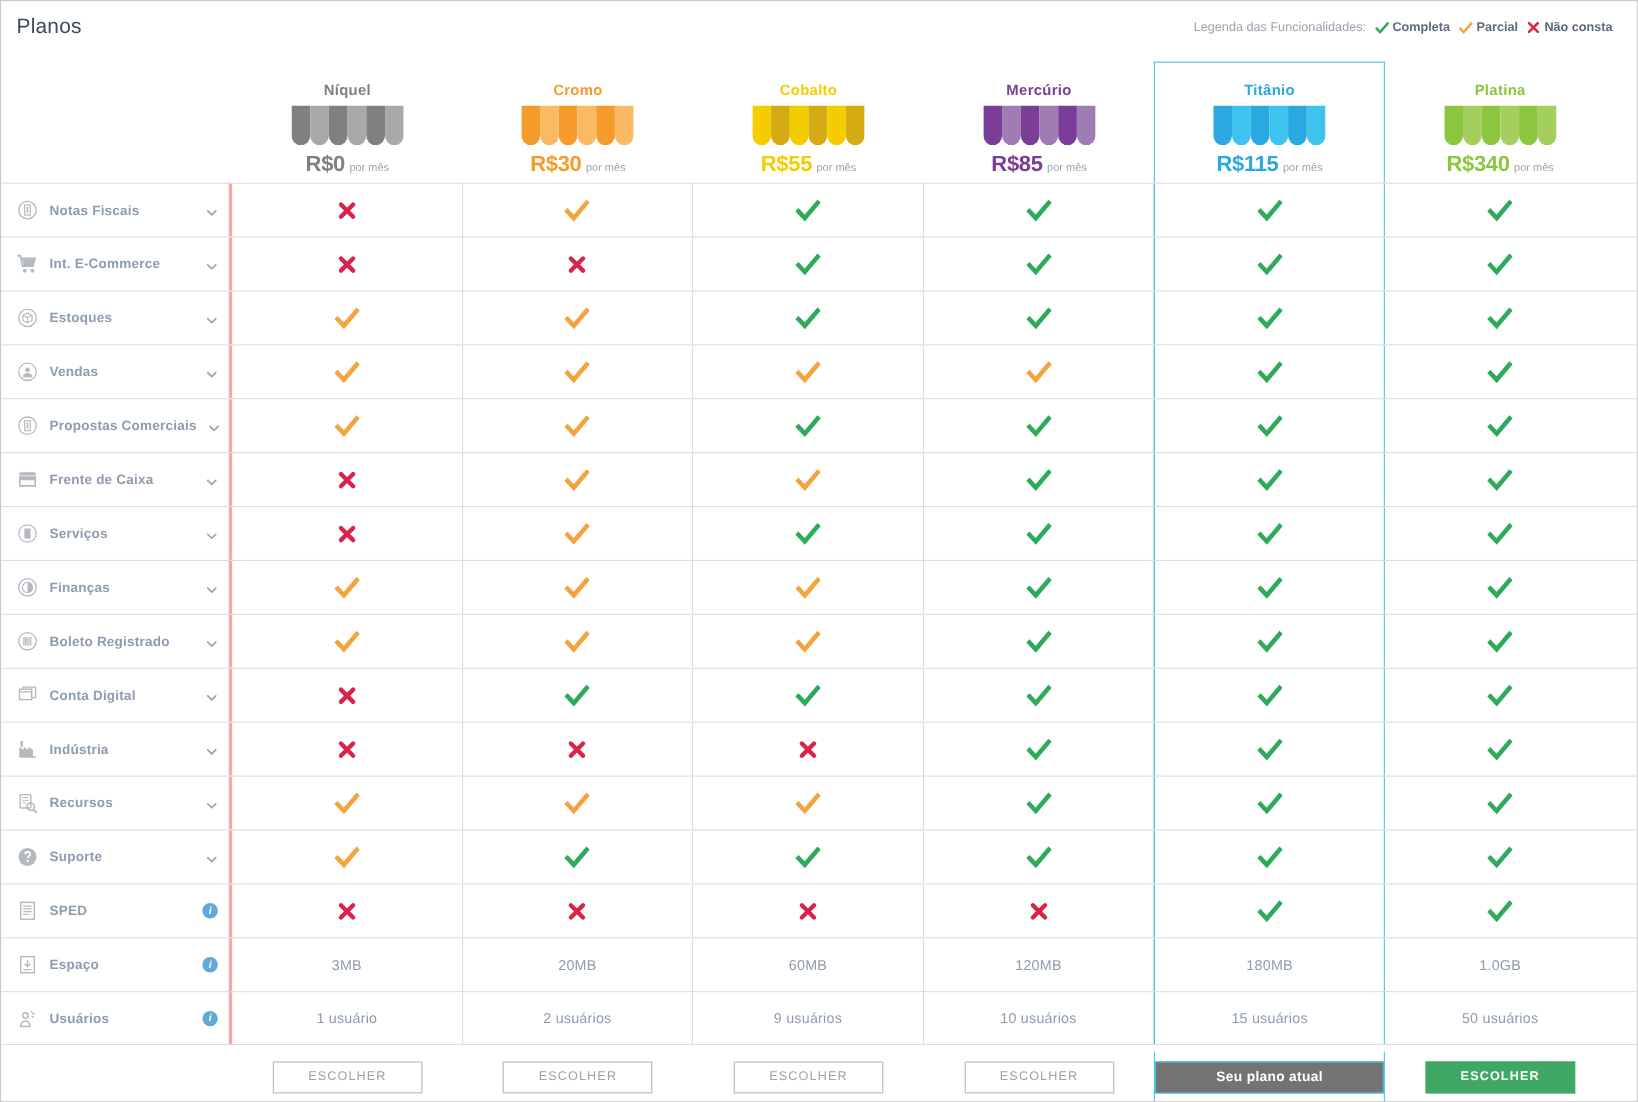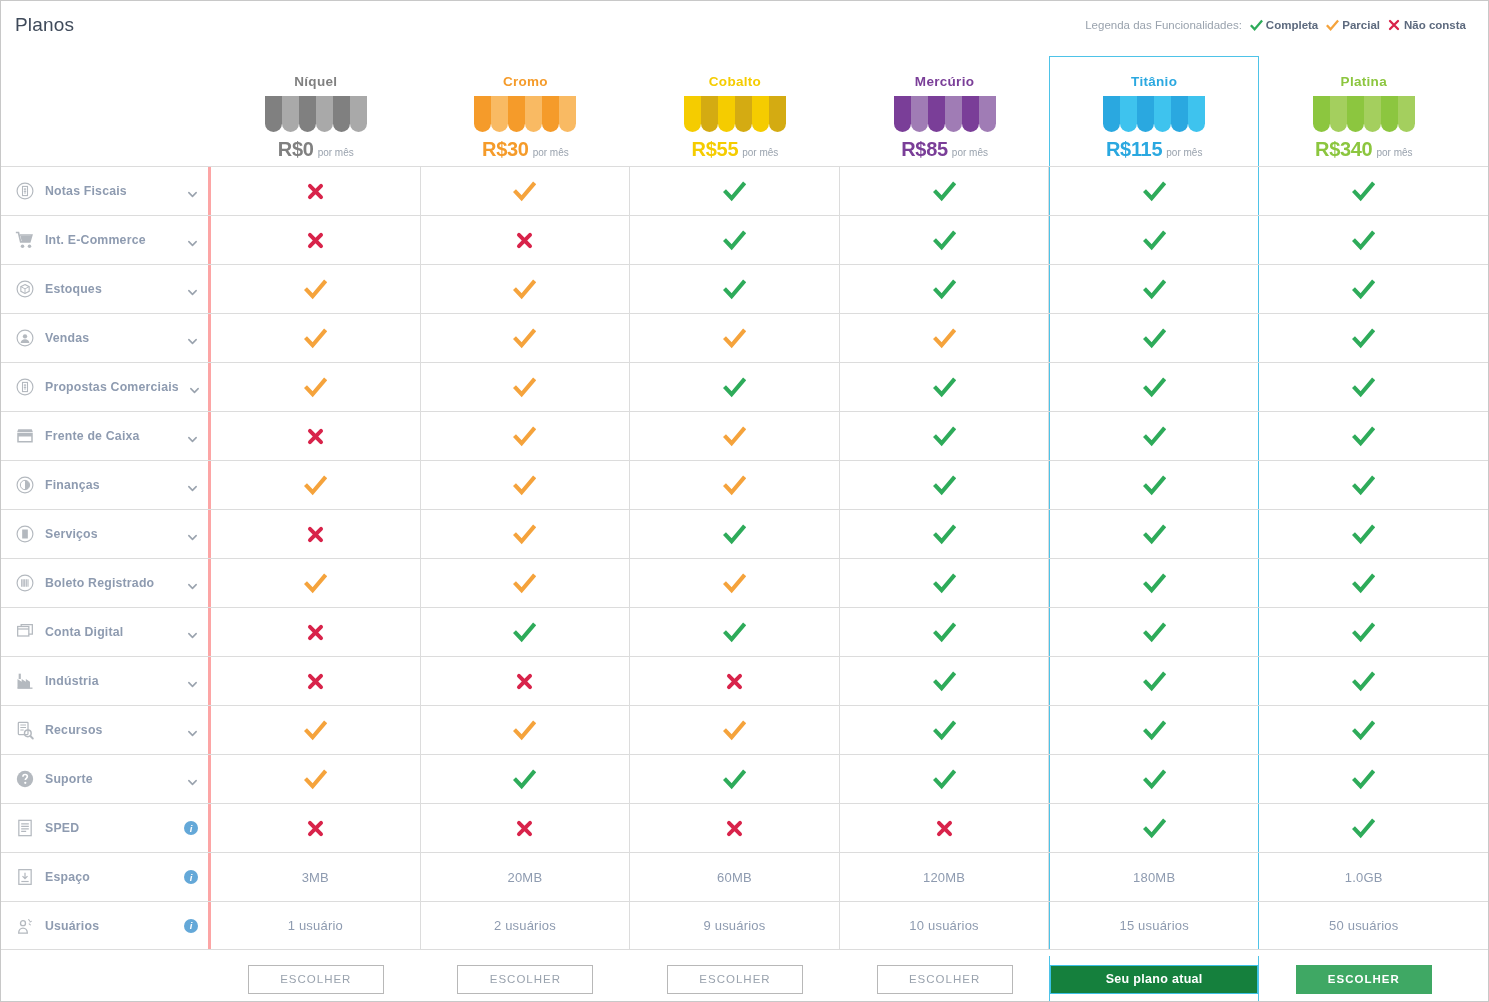--- a/index.html
+++ b/index.html
@@ -142,21 +142,21 @@
   .btn {
     width: 136px; height: 29px;
     display: flex; align-items: center; justify-content: center;
     font-size: 11.5px; letter-spacing: 1px;
     cursor: pointer;
     border: 1px solid #b8b8b8;
     background: #fff; color: #9aa3ae;
   }
   .btn.current {
     width: 209px; height: 29px;
-    background: #15803d; border-color: #3cc1e6;
+    background: #737373; border-color: #3cc1e6;
     color: #fff; font-weight: bold; letter-spacing: 0.3px;
     font-size: 12.5px;
   }
   .btn.primary {
     background: #3fa864; border-color: #3fa864;
     color: #fff; font-weight: bold;
   }
 </style>
 </head>
 <body>
@@ -559,20 +559,62 @@
         <div class="val-cell">
           <span class="mark"><svg viewBox="0 0 24 24" width="23" height="23">
               <path d="M3 12.6 L9 19 L21.2 4.6" fill="none" stroke="#2eab5a" stroke-width="4.3" stroke-linecap="square" stroke-linejoin="miter"></path>
             </svg></span>
         </div>
       </div>
       <div class="trow">
         <div class="feat-cell">
           <span class="feat-icon"><svg viewBox="0 0 24 24" width="20" height="20">
               <circle cx="12" cy="12" r="9.5" fill="none" stroke="#b4b9bf" stroke-width="1.4"></circle>
+              <rect x="8.6" y="6.6" width="6.8" height="10.8" fill="#b4b9bf"></rect>
+            </svg></span>
+          <span class="feat-label">Serviços</span>
+          <span class="chev"><svg viewBox="0 0 24 24" width="11" height="11">
+              <path d="M4 8 L12 16 L20 8" fill="none" stroke="#9aa3ae" stroke-width="3.4" stroke-linecap="round" stroke-linejoin="round"></path>
+            </svg></span>
+        </div>
+        <div class="val-cell">
+          <span class="mark x"><svg viewBox="0 0 24 24" width="19" height="19">
+              <path d="M5 5 L19 19 M19 5 L5 19" fill="none" stroke="#d8234a" stroke-width="5" stroke-linecap="round"></path>
+            </svg></span>
+        </div>
+        <div class="val-cell">
+          <span class="mark"><svg viewBox="0 0 24 24" width="23" height="23">
+              <path d="M3 12.6 L9 19 L21.2 4.6" fill="none" stroke="#f5a33c" stroke-width="4.3" stroke-linecap="square" stroke-linejoin="miter"></path>
+            </svg></span>
+        </div>
+        <div class="val-cell">
+          <span class="mark"><svg viewBox="0 0 24 24" width="23" height="23">
+              <path d="M3 12.6 L9 19 L21.2 4.6" fill="none" stroke="#2eab5a" stroke-width="4.3" stroke-linecap="square" stroke-linejoin="miter"></path>
+            </svg></span>
+        </div>
+        <div class="val-cell">
+          <span class="mark"><svg viewBox="0 0 24 24" width="23" height="23">
+              <path d="M3 12.6 L9 19 L21.2 4.6" fill="none" stroke="#2eab5a" stroke-width="4.3" stroke-linecap="square" stroke-linejoin="miter"></path>
+            </svg></span>
+        </div>
+        <div class="val-cell featured">
+          <span class="mark"><svg viewBox="0 0 24 24" width="23" height="23">
+              <path d="M3 12.6 L9 19 L21.2 4.6" fill="none" stroke="#2eab5a" stroke-width="4.3" stroke-linecap="square" stroke-linejoin="miter"></path>
+            </svg></span>
+        </div>
+        <div class="val-cell">
+          <span class="mark"><svg viewBox="0 0 24 24" width="23" height="23">
+              <path d="M3 12.6 L9 19 L21.2 4.6" fill="none" stroke="#2eab5a" stroke-width="4.3" stroke-linecap="square" stroke-linejoin="miter"></path>
+            </svg></span>
+        </div>
+      </div>
+      <div class="trow">
+        <div class="feat-cell">
+          <span class="feat-icon"><svg viewBox="0 0 24 24" width="20" height="20">
+              <circle cx="12" cy="12" r="9.5" fill="none" stroke="#b4b9bf" stroke-width="1.4"></circle>
               <circle cx="12" cy="12" r="5.6" fill="none" stroke="#b4b9bf" stroke-width="1.2"></circle>
               <path d="M12 6.6a5.4 5.4 0 0 1 0 10.8z" fill="#b4b9bf"></path>
             </svg></span>
           <span class="feat-label">Finanças</span>
           <span class="chev"><svg viewBox="0 0 24 24" width="11" height="11">
               <path d="M4 8 L12 16 L20 8" fill="none" stroke="#9aa3ae" stroke-width="3.4" stroke-linecap="round" stroke-linejoin="round"></path>
             </svg></span>
         </div>
         <div class="val-cell">
           <span class="mark"><svg viewBox="0 0 24 24" width="23" height="23">
@@ -580,62 +622,20 @@
             </svg></span>
         </div>
         <div class="val-cell">
           <span class="mark"><svg viewBox="0 0 24 24" width="23" height="23">
               <path d="M3 12.6 L9 19 L21.2 4.6" fill="none" stroke="#f5a33c" stroke-width="4.3" stroke-linecap="square" stroke-linejoin="miter"></path>
             </svg></span>
         </div>
         <div class="val-cell">
           <span class="mark"><svg viewBox="0 0 24 24" width="23" height="23">
               <path d="M3 12.6 L9 19 L21.2 4.6" fill="none" stroke="#f5a33c" stroke-width="4.3" stroke-linecap="square" stroke-linejoin="miter"></path>
-            </svg></span>
-        </div>
-        <div class="val-cell">
-          <span class="mark"><svg viewBox="0 0 24 24" width="23" height="23">
-              <path d="M3 12.6 L9 19 L21.2 4.6" fill="none" stroke="#2eab5a" stroke-width="4.3" stroke-linecap="square" stroke-linejoin="miter"></path>
-            </svg></span>
-        </div>
-        <div class="val-cell featured">
-          <span class="mark"><svg viewBox="0 0 24 24" width="23" height="23">
-              <path d="M3 12.6 L9 19 L21.2 4.6" fill="none" stroke="#2eab5a" stroke-width="4.3" stroke-linecap="square" stroke-linejoin="miter"></path>
-            </svg></span>
-        </div>
-        <div class="val-cell">
-          <span class="mark"><svg viewBox="0 0 24 24" width="23" height="23">
-              <path d="M3 12.6 L9 19 L21.2 4.6" fill="none" stroke="#2eab5a" stroke-width="4.3" stroke-linecap="square" stroke-linejoin="miter"></path>
-            </svg></span>
-        </div>
-      </div>
-      <div class="trow">
-        <div class="feat-cell">
-          <span class="feat-icon"><svg viewBox="0 0 24 24" width="20" height="20">
-              <circle cx="12" cy="12" r="9.5" fill="none" stroke="#b4b9bf" stroke-width="1.4"></circle>
-              <rect x="8.6" y="6.6" width="6.8" height="10.8" fill="#b4b9bf"></rect>
-            </svg></span>
-          <span class="feat-label">Serviços</span>
-          <span class="chev"><svg viewBox="0 0 24 24" width="11" height="11">
-              <path d="M4 8 L12 16 L20 8" fill="none" stroke="#9aa3ae" stroke-width="3.4" stroke-linecap="round" stroke-linejoin="round"></path>
-            </svg></span>
-        </div>
-        <div class="val-cell">
-          <span class="mark x"><svg viewBox="0 0 24 24" width="19" height="19">
-              <path d="M5 5 L19 19 M19 5 L5 19" fill="none" stroke="#d8234a" stroke-width="5" stroke-linecap="round"></path>
-            </svg></span>
-        </div>
-        <div class="val-cell">
-          <span class="mark"><svg viewBox="0 0 24 24" width="23" height="23">
-              <path d="M3 12.6 L9 19 L21.2 4.6" fill="none" stroke="#f5a33c" stroke-width="4.3" stroke-linecap="square" stroke-linejoin="miter"></path>
-            </svg></span>
-        </div>
-        <div class="val-cell">
-          <span class="mark"><svg viewBox="0 0 24 24" width="23" height="23">
-              <path d="M3 12.6 L9 19 L21.2 4.6" fill="none" stroke="#2eab5a" stroke-width="4.3" stroke-linecap="square" stroke-linejoin="miter"></path>
             </svg></span>
         </div>
         <div class="val-cell">
           <span class="mark"><svg viewBox="0 0 24 24" width="23" height="23">
               <path d="M3 12.6 L9 19 L21.2 4.6" fill="none" stroke="#2eab5a" stroke-width="4.3" stroke-linecap="square" stroke-linejoin="miter"></path>
             </svg></span>
         </div>
         <div class="val-cell featured">
           <span class="mark"><svg viewBox="0 0 24 24" width="23" height="23">
               <path d="M3 12.6 L9 19 L21.2 4.6" fill="none" stroke="#2eab5a" stroke-width="4.3" stroke-linecap="square" stroke-linejoin="miter"></path>

